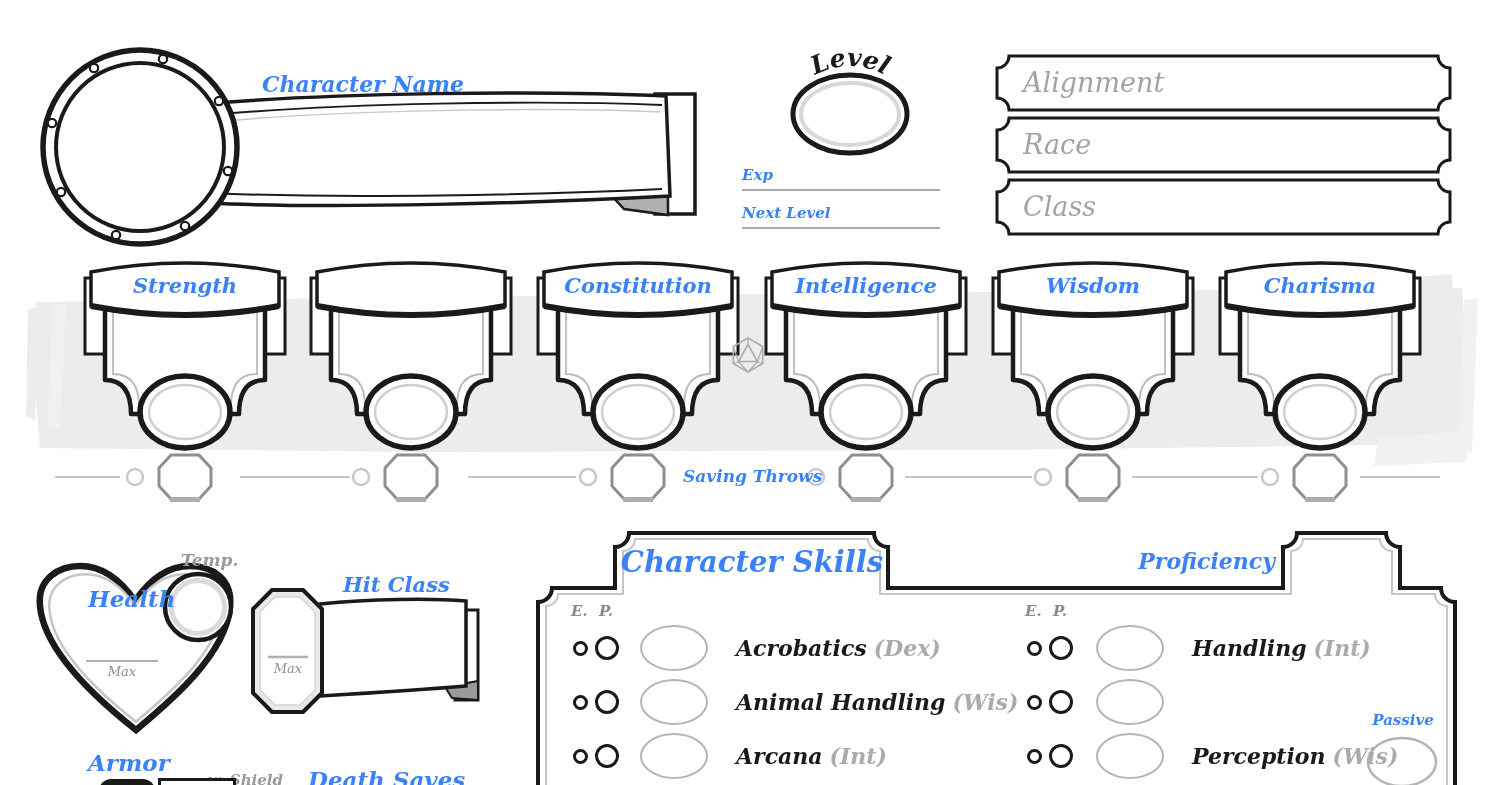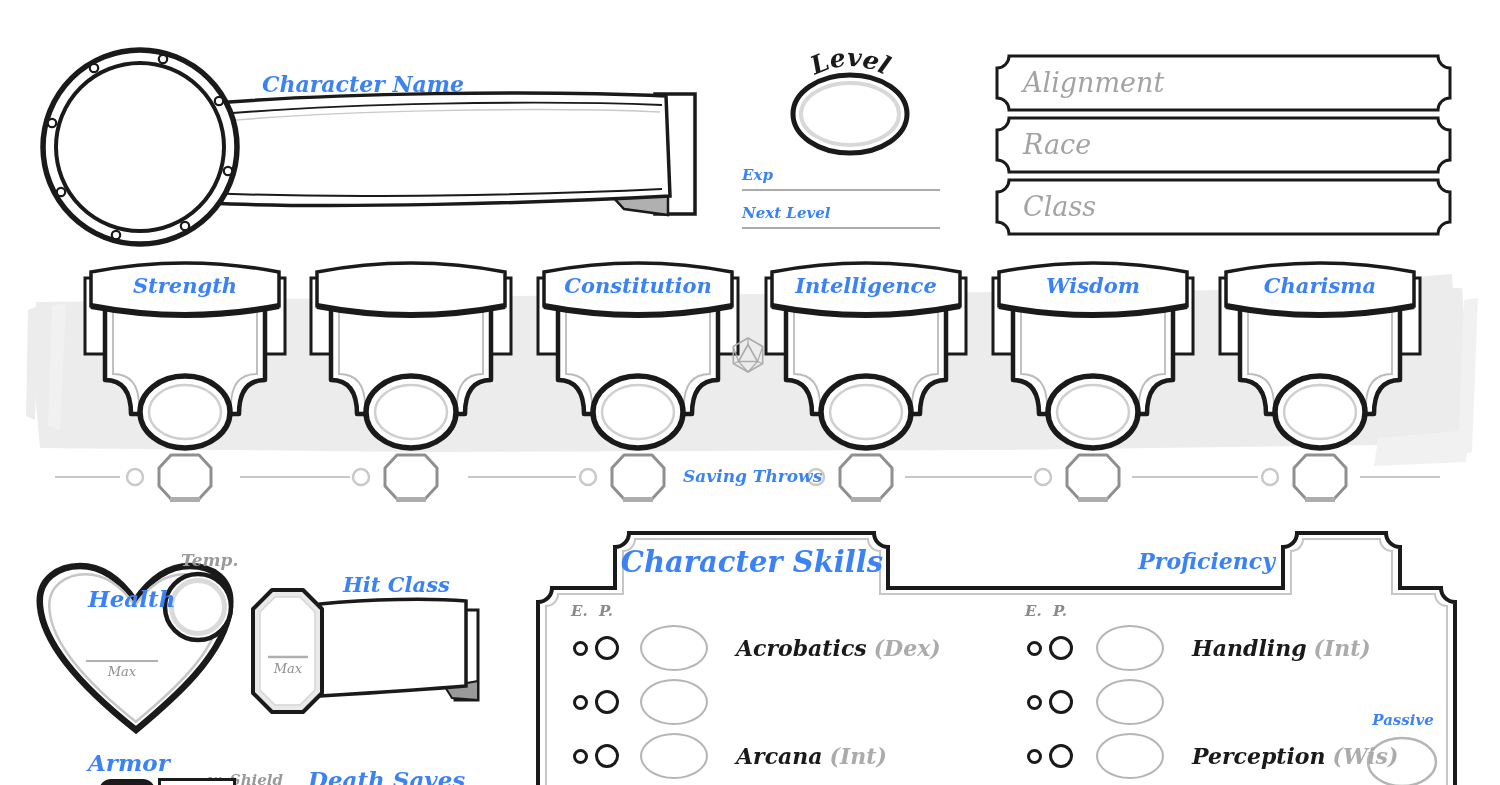--- a/index.html
+++ b/index.html
@@ -198,20 +198,21 @@
   <div class="txt mutedb" style="left:1053px;top:602px;font-size:15px;color:#8a8a8a;">P.</div>
 
   <div class="ep-sm" style="left:573px;top:641px;"></div>
   <div class="ep-lg" style="left:595px;top:636px;"></div>
   <div class="mod-oval" style="left:640px;top:625px;"></div>
   <div class="skill-label" style="left:736px;top:632px;"><span>Acrobatics</span><span class="abil">(Dex)</span></div>
 
   <div class="ep-sm" style="left:573px;top:695px;"></div>
   <div class="ep-lg" style="left:595px;top:690px;"></div>
   <div class="mod-oval" style="left:640px;top:679px;"></div>
+  <div class="skill-label" style="left:736px;top:686px;"><span>Animal Handling</span><span class="abil">(Wis)</span></div>
 
   <div class="ep-sm" style="left:573px;top:749px;"></div>
   <div class="ep-lg" style="left:595px;top:744px;"></div>
   <div class="mod-oval" style="left:640px;top:733px;"></div>
   <div class="skill-label" style="left:736px;top:740px;"><span>Arcana</span><span class="abil">(Int)</span></div>
 
   <div class="ep-sm" style="left:1027px;top:641px;"></div>
   <div class="ep-lg" style="left:1049px;top:636px;"></div>
   <div class="mod-oval" style="left:1096px;top:625px;"></div>
   <div class="skill-label" style="left:1192px;top:632px;"><span>Handling</span><span class="abil">(Int)</span></div>

